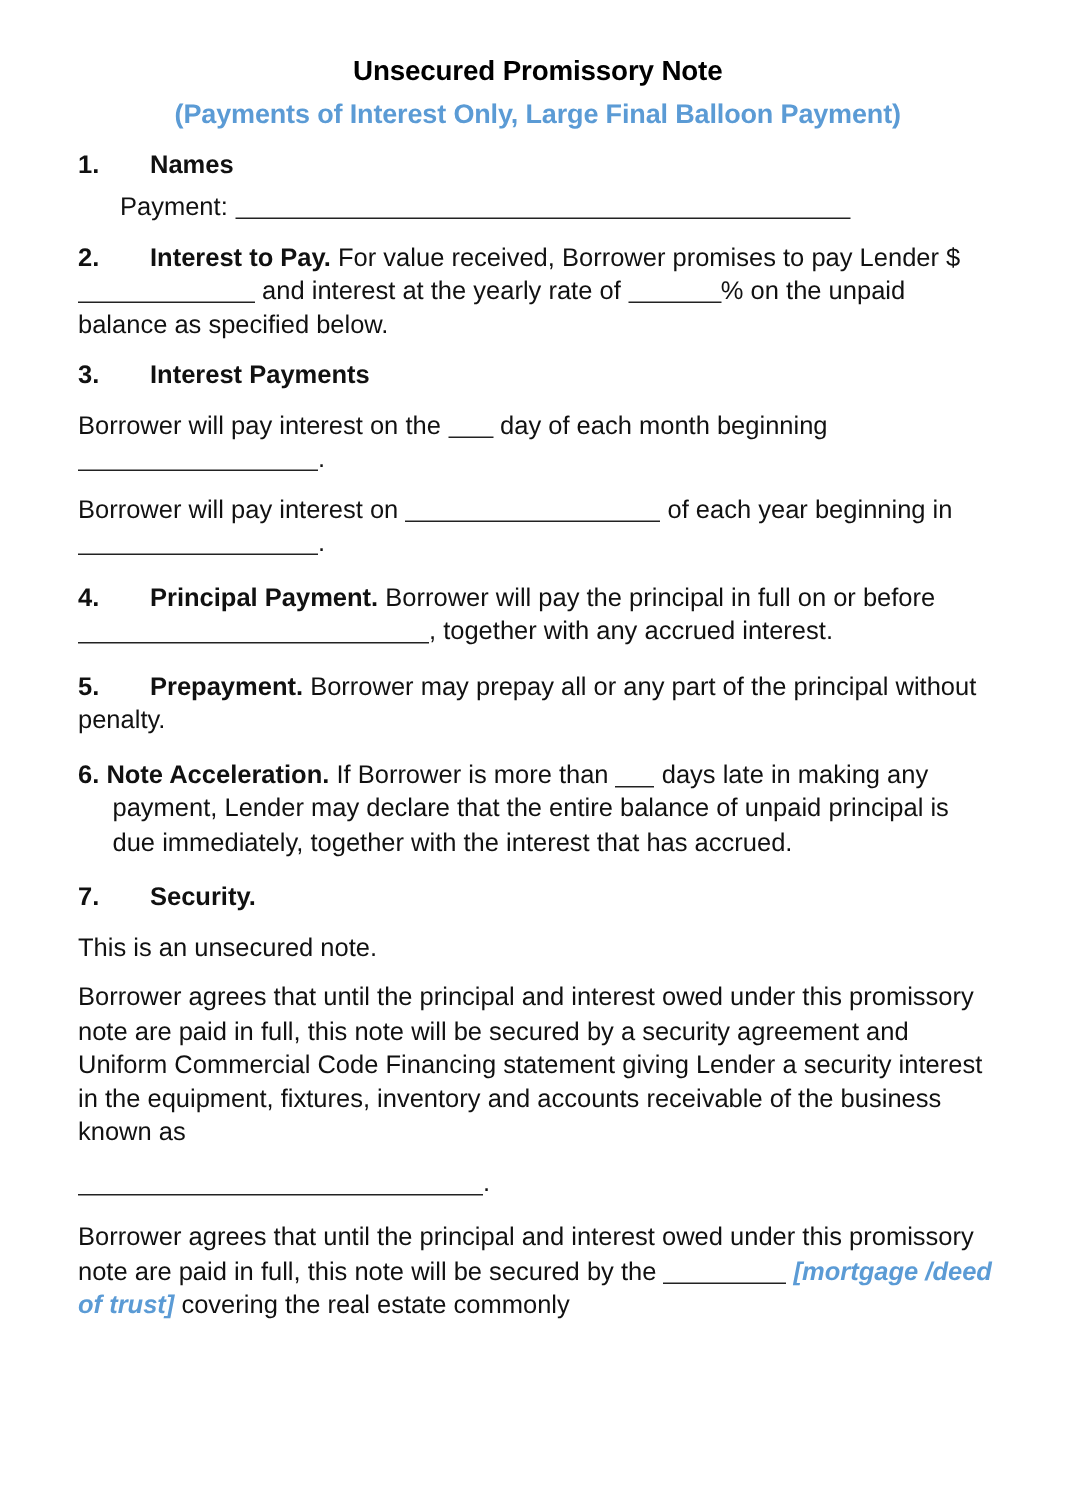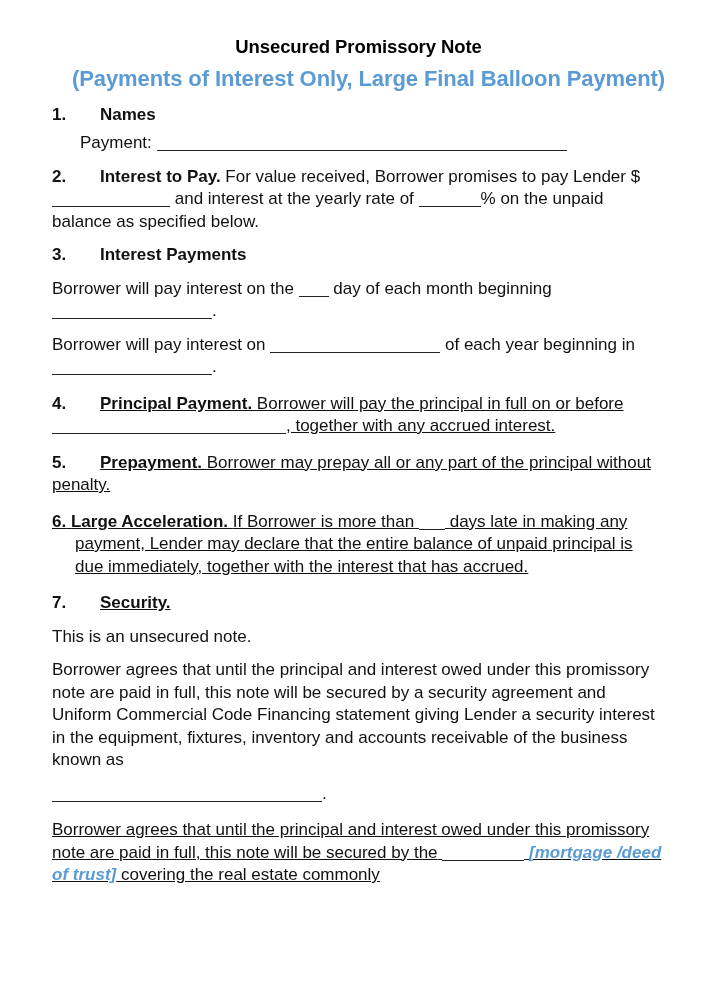--- a/index.html
+++ b/index.html
@@ -29,22 +29,22 @@
     text-align: center;
     font-size: 18.5px;
     font-weight: bold;
     letter-spacing: -0.1px;
     color: #000000;
     margin: 0;
     padding-top: 36px;
     line-height: 1.2;
   }
   .doc-subtitle {
-    text-align: right;
-    font-size: 22px;
+    text-align: center;
+    font-size: 18px;
     font-weight: bold;
     letter-spacing: -0.1px;
     color: #5B9BD5;
     margin: 0;
     padding-top: 8px;
     line-height: 1.2;
   }
 
   
   .body-wrap {
@@ -52,21 +52,21 @@
 
   .para {
     font-size: 17px;
     line-height: 22.5px;
     color: #111111;
     margin: 0;
     padding: 0;
   }
   .gap-sm  { margin-top: 6px;  }
   .gap-md  { margin-top: 11px; }
-  .gap-lg  { margin-top: 14px; text-decoration: underline; }
+  .gap-lg  { margin-top: 14px; }
 
   .bold { font-weight: bold; }
 
   
   .num-head {
     font-size: 17px;
     line-height: 22.5px;
     font-weight: bold;
     color: #111111;
     display: block;
@@ -170,21 +170,21 @@
       <span class="rule r-before"></span><span>, together with any accrued interest.</span>
     </div>
 
     <div class="para runin gap-lg">
       <span class="num">5.</span><span class="bold">Prepayment.</span>
       <span>Borrower may prepay all or any part of the principal without penalty.</span>
     </div>
 
     <div class="hang gap-lg">
       <span class="num-h">6.</span>
-      <span class="bold">Large Acceleration.</span>
+      <span class="bold">Note Acceleration.</span>
       <span>If Borrower is more than</span>
       <span class="rule r-days"></span>
       <span>days late in making any payment, Lender may declare that the entire balance of unpaid principal is due immediately, together with the interest that has accrued.</span>
     </div>
 
     <div class="num-head gap-lg">
       <span class="num">7.</span><span>Security.</span>
     </div>
 
     <div class="para gap-md">This is an unsecured note.</div>

